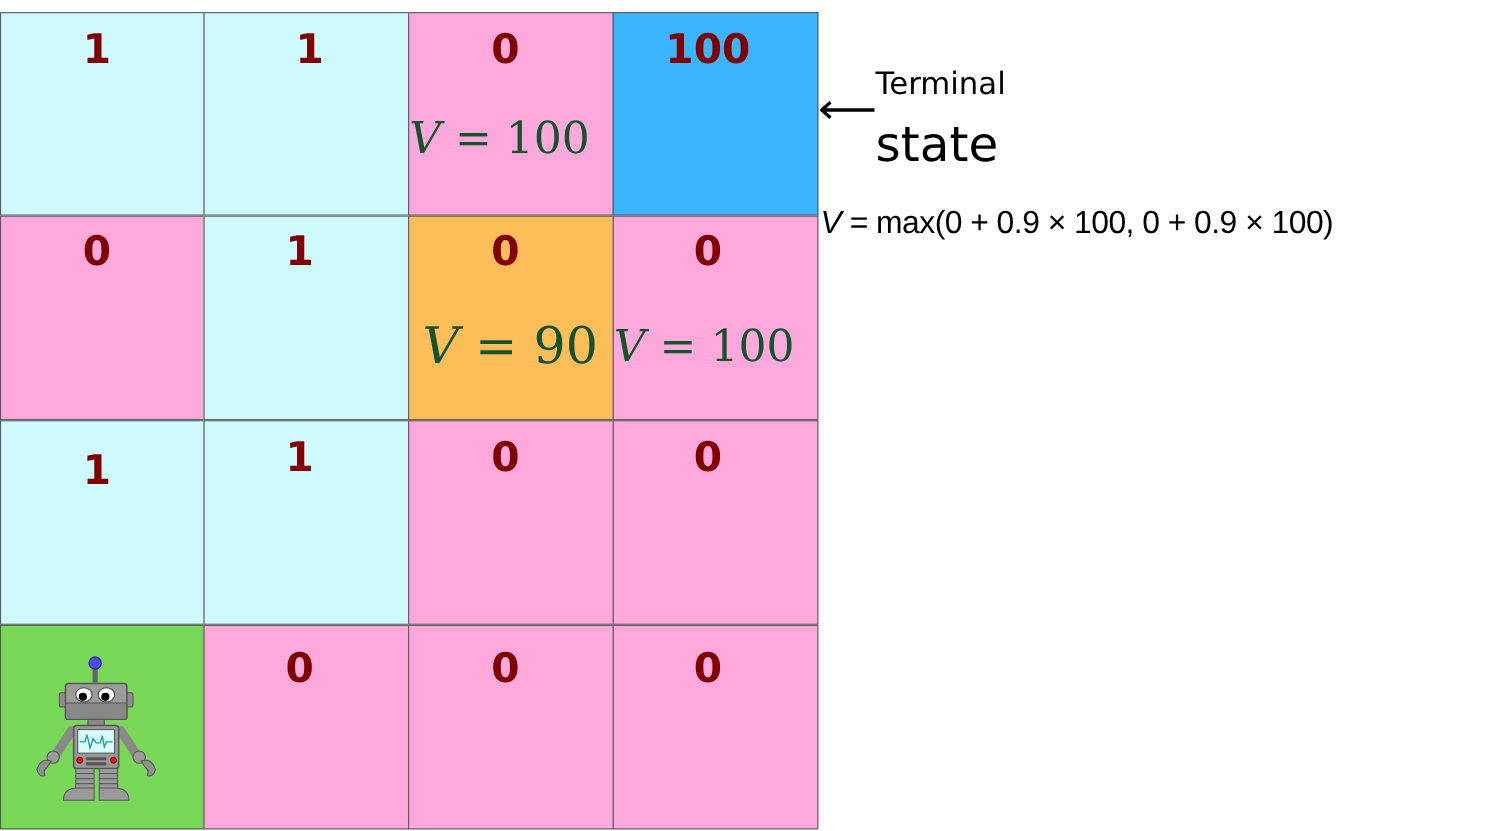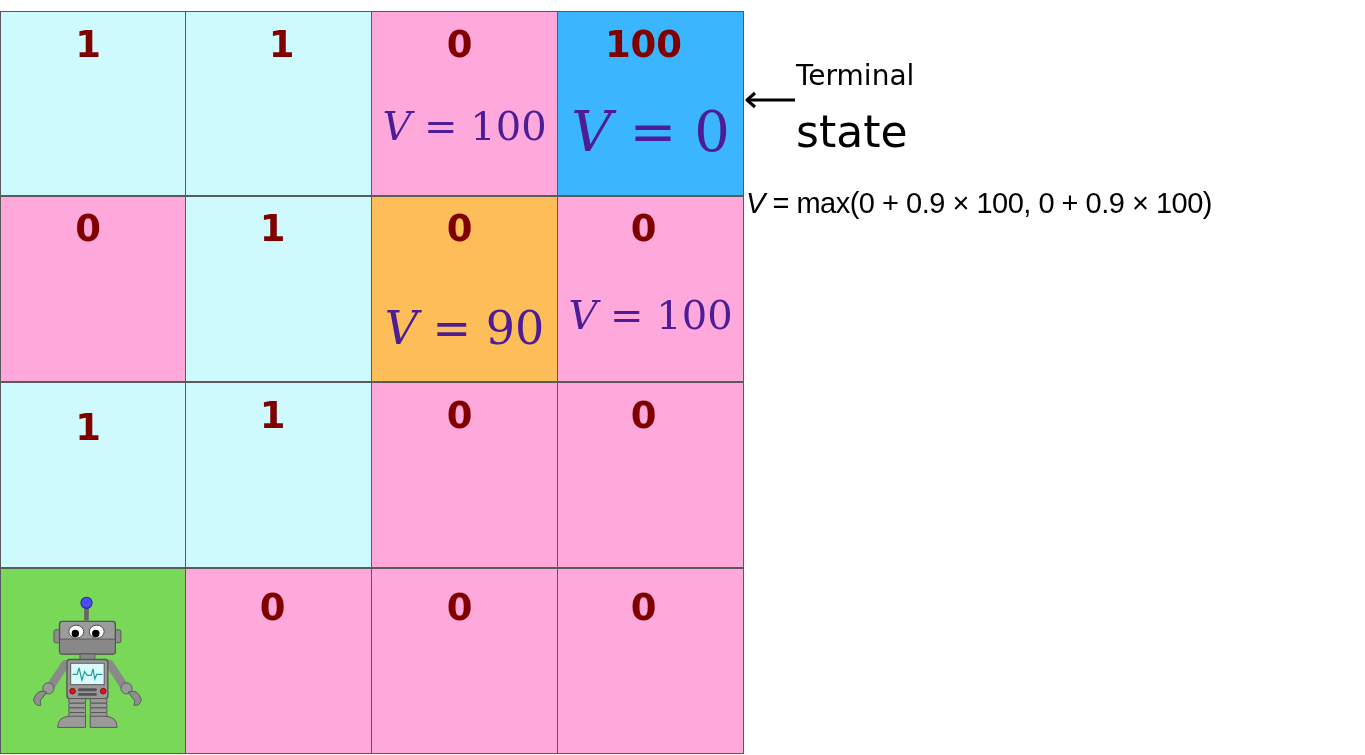--- a/index.html
+++ b/index.html
@@ -3,22 +3,22 @@
 <meta charset="utf-8">
 <style>
   html, body { margin: 0; padding: 0; background: #ffffff; }
   body { width: 1365px; height: 755px; position: relative; overflow: hidden;
          font-family: "DejaVu Sans", sans-serif; }
   .grid { position: absolute; left: 0; top: 11px; width: 744px; height: 743px; }
   .cell { position: absolute; box-sizing: border-box; border: 1px solid #5a5a5a; }
   .reward { position: absolute; left: 0; right: 0; text-align: center;
             font-family: "DejaVu Sans", sans-serif; font-weight: bold;
             font-size: 37px; color: #800000; line-height: 1; }
-  .value { position: absolute; left: 0; right: 0; text-align: center;
-           font-family: "DejaVu Serif", serif; color: #4c1d95; line-height: 1; white-space: nowrap; }
+  .value { position: absolute; left: 0; right: 0; text-align: left;
+           font-family: "DejaVu Serif", serif; color: #14532d; line-height: 1; white-space: nowrap; }
   .value i { font-style: italic; }
   .annot { position: absolute; font-family: "DejaVu Sans", sans-serif; color: #000; }
   .formula { position: absolute; left: 746px; top: 187px; font-family: Liberation Sans, sans-serif;
              font-size: 29px; color: #000; white-space: nowrap; letter-spacing: -0.5px; }
   .formula i { font-style: italic; }
 </style>
 </head>
 <body>
 
 <div class="grid">
@@ -30,34 +30,31 @@
     <div class="reward" style="top:14px;left:6px;">1</div>
   </div>
   <div class="cell" style="left:371px;top:0;width:187px;height:185px;background:#fea8dc;">
     <div class="reward" style="top:14px;left:-10px;">0</div>
     <div class="value" style="top:94px;font-size:40px;">
       <i>V</i> <span>=</span> <span>100</span>
     </div>
   </div>
   <div class="cell" style="left:557px;top:0;width:187px;height:185px;background:#3bb5fd;">
     <div class="reward" style="top:14px;left:-14px;">100</div>
-    <div class="value" style="top:92px;font-size:56px;">
-      <i>V</i> <span>=</span> <span>0</span>
-    </div>
   </div>
 
   <div class="cell" style="left:0;top:185px;width:186px;height:186px;background:#fea8dc;">
     <div class="reward" style="top:13px;left:-10px;">0</div>
   </div>
   <div class="cell" style="left:185px;top:185px;width:187px;height:186px;background:#cffafd;">
     <div class="reward" style="top:13px;left:-12px;">1</div>
   </div>
   <div class="cell" style="left:371px;top:185px;width:187px;height:186px;background:#fdbd58;">
     <div class="reward" style="top:13px;left:-10px;">0</div>
-    <div class="value" style="top:108px;font-size:46px;">
+    <div class="value" style="top:94px;font-size:46px;padding-left:12px;">
       <i>V</i> <span>=</span> <span>90</span>
     </div>
   </div>
   <div class="cell" style="left:557px;top:185px;width:187px;height:186px;background:#fea8dc;">
     <div class="reward" style="top:13px;left:-14px;">0</div>
     <div class="value" style="top:98px;font-size:40px;">
       <i>V</i> <span>=</span> <span>100</span>
     </div>
   </div>
 

